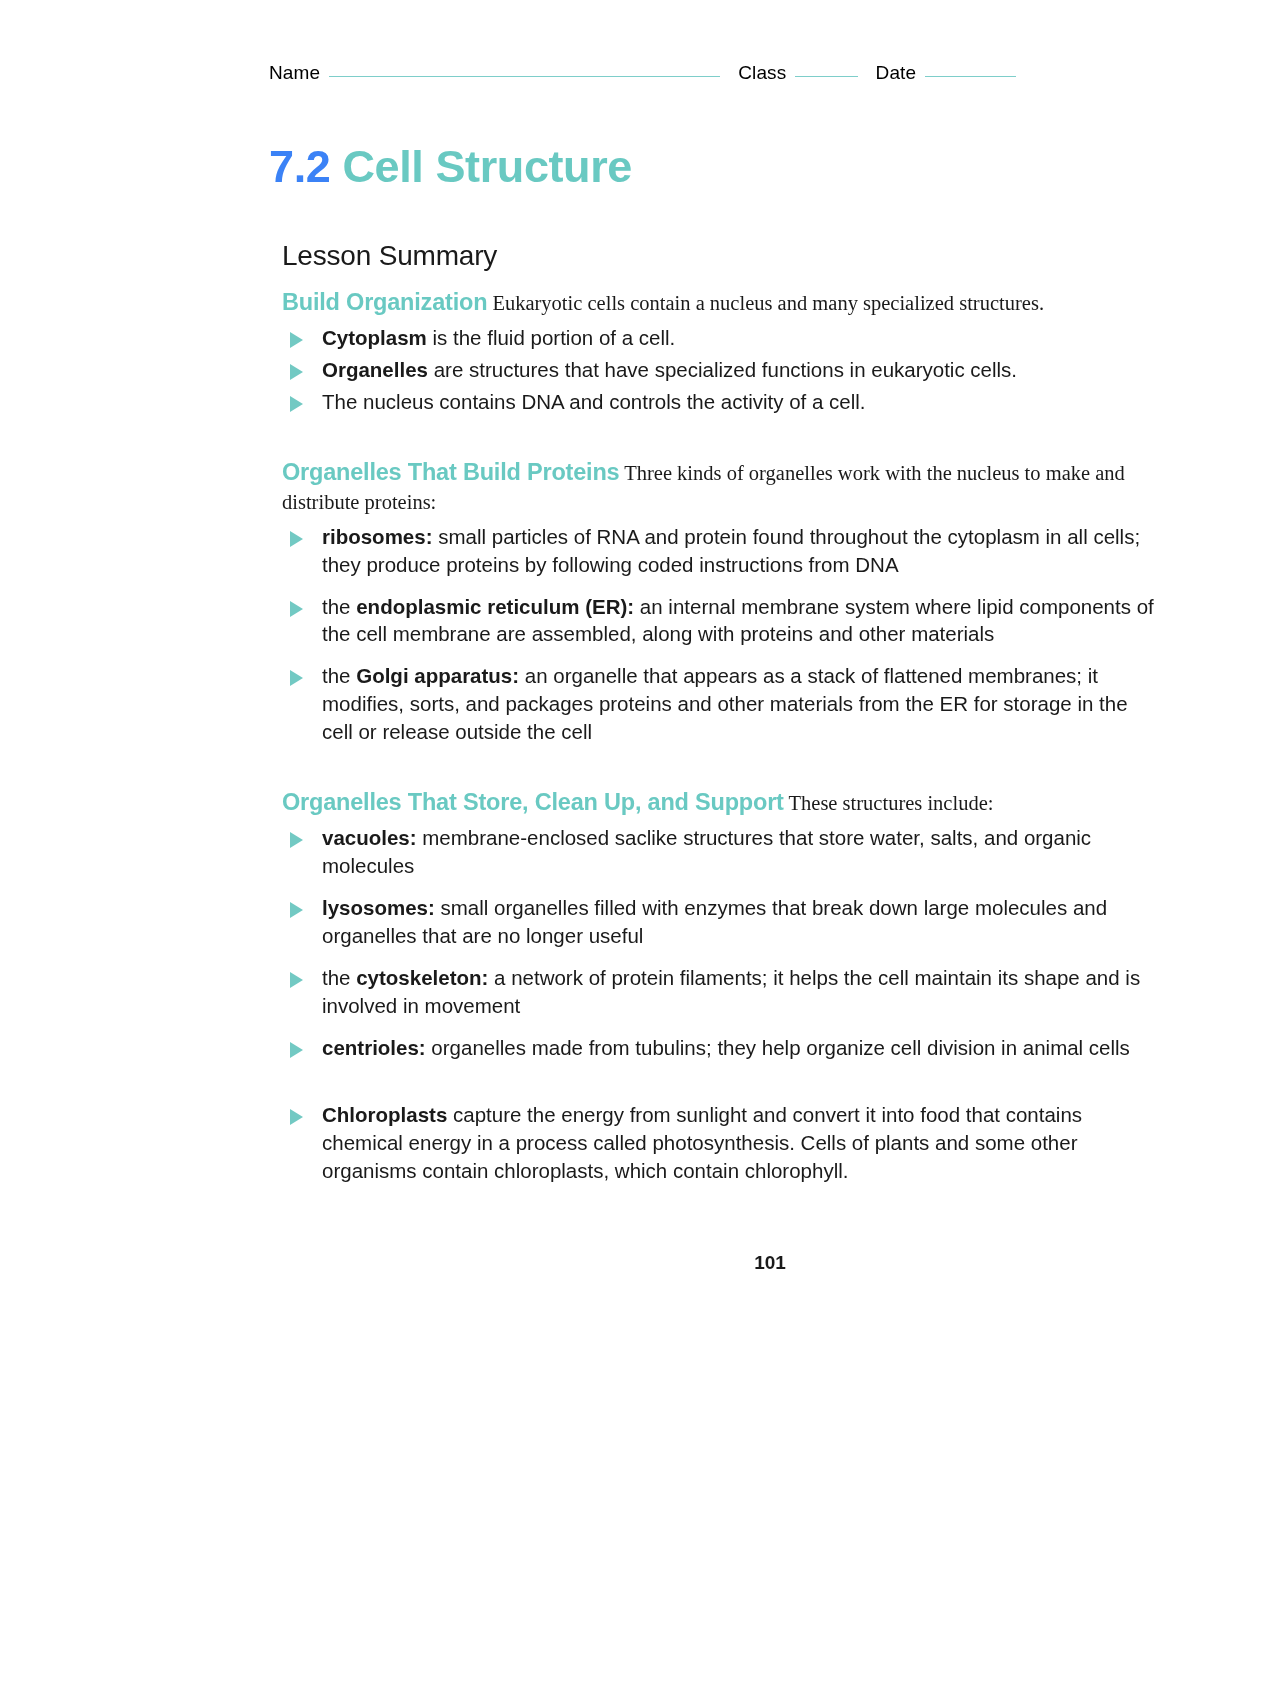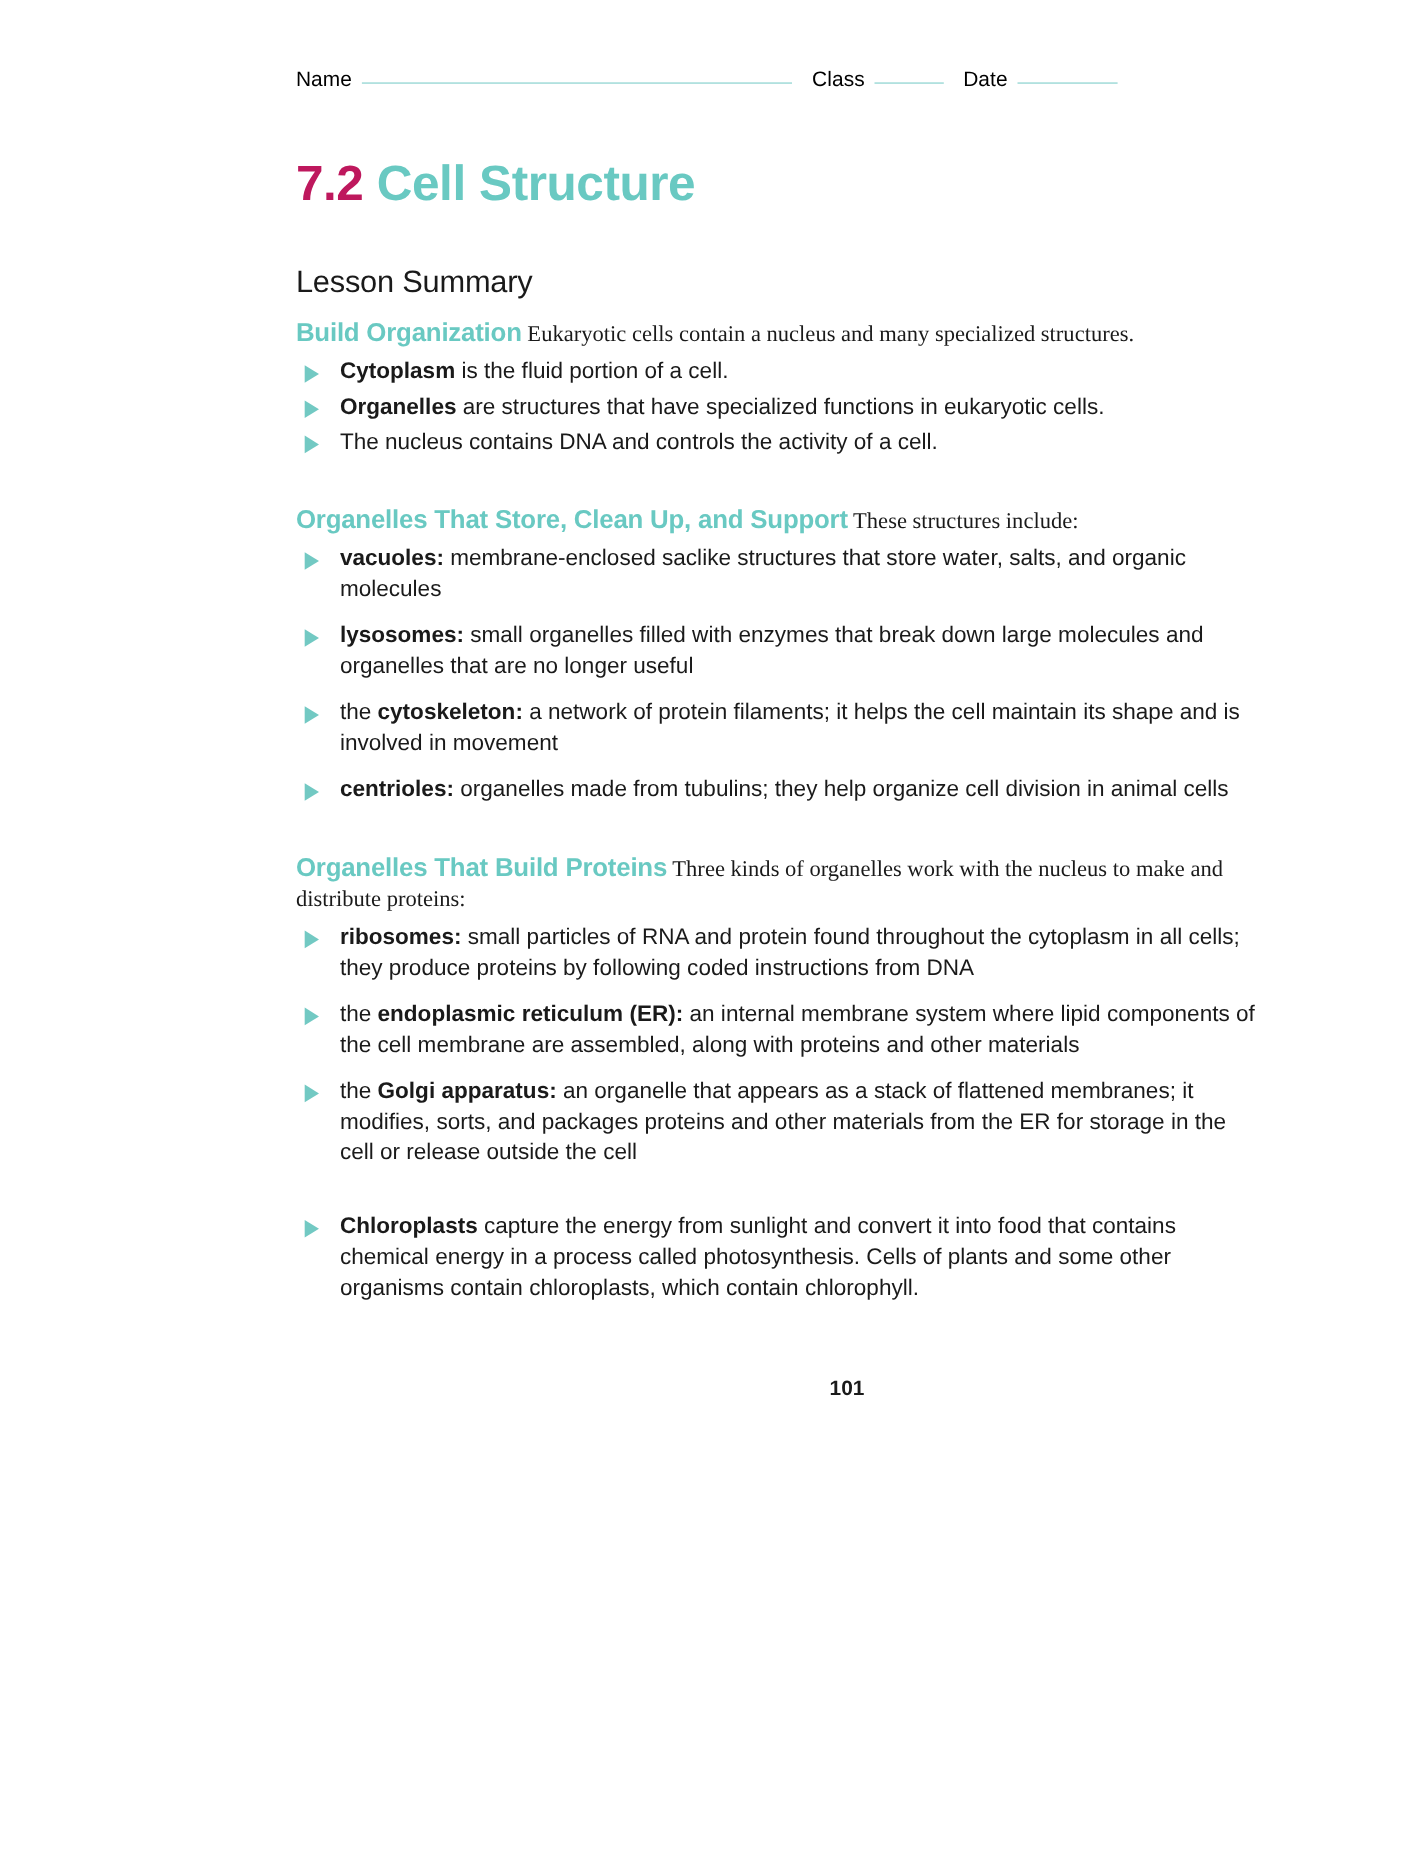--- a/index.html
+++ b/index.html
@@ -50,28 +50,28 @@
   .doc-title {
     position: absolute;
     top: 143px;
     left: 155px;
     font-family: "Liberation Sans", sans-serif;
     font-weight: bold;
     font-size: 45px;
     line-height: 1.05;
     letter-spacing: -0.4px;
   }
-  .title-num   { color: #be185d; }
+  .title-num   { color: #3b82f6; }
   .title-name  { color: #69c9c2; text-align: center; }
 
   
   .body {
     position: absolute;
     top: 240px;
-    left: 155px;
+    left: 168px;
     width: 872px;
   }
 
   h2.lesson-summary {
     font-family: "Liberation Sans", sans-serif;
     font-weight: normal;
     font-size: 28px;
     color: #1a1a1a;
     margin: 0 0 14px 0;
     letter-spacing: -0.2px;
@@ -180,20 +180,41 @@
         </li>
         <li>
           <span class="tri"></span>
           <span>The nucleus contains DNA and controls the activity of a cell.</span>
         </li>
       </ul>
     </div>
 
     <div class="section-block">
       <p class="section-intro">
+        <span class="runin">Organelles That Build Proteins</span>
+        <span>Three kinds of organelles work with the nucleus to make and distribute proteins:</span>
+      </p>
+      <ul class="tri-list loose">
+        <li>
+          <span class="tri"></span>
+          <span></span><span class="b">ribosomes:</span><span> small particles of RNA and protein found throughout the cytoplasm in all cells; they produce proteins by following coded instructions from DNA</span>
+        </li>
+        <li>
+          <span class="tri"></span>
+          <span>the </span><span class="b">endoplasmic reticulum (ER):</span><span> an internal membrane system where lipid components of the cell membrane are assembled, along with proteins and other materials</span>
+        </li>
+        <li>
+          <span class="tri"></span>
+          <span>the </span><span class="b">Golgi apparatus:</span><span> an organelle that appears as a stack of flattened membranes; it modifies, sorts, and packages proteins and other materials from the ER for storage in the cell or release outside the cell</span>
+        </li>
+      </ul>
+    </div>
+
+    <div class="section-block">
+      <p class="section-intro">
         <span class="runin">Organelles That Store, Clean Up, and Support</span>
         <span>These structures include:</span>
       </p>
       <ul class="tri-list loose">
         <li>
           <span class="tri"></span>
           <span></span><span class="b">vacuoles:</span><span> membrane-enclosed saclike structures that store water, salts, and organic molecules</span>
         </li>
         <li>
           <span class="tri"></span>
@@ -204,44 +225,23 @@
           <span>the </span><span class="b">cytoskeleton:</span><span> a network of protein filaments; it helps the cell maintain its shape and is involved in movement</span>
         </li>
         <li>
           <span class="tri"></span>
           <span></span><span class="b">centrioles:</span><span> organelles made from tubulins; they help organize cell division in animal cells</span>
         </li>
       </ul>
     </div>
 
     <div class="section-block">
-      <p class="section-intro">
-        <span class="runin">Organelles That Build Proteins</span>
-        <span>Three kinds of organelles work with the nucleus to make and distribute proteins:</span>
-      </p>
       <ul class="tri-list loose">
         <li>
           <span class="tri"></span>
-          <span></span><span class="b">ribosomes:</span><span> small particles of RNA and protein found throughout the cytoplasm in all cells; they produce proteins by following coded instructions from DNA</span>
-        </li>
-        <li>
-          <span class="tri"></span>
-          <span>the </span><span class="b">endoplasmic reticulum (ER):</span><span> an internal membrane system where lipid components of the cell membrane are assembled, along with proteins and other materials</span>
-        </li>
-        <li>
-          <span class="tri"></span>
-          <span>the </span><span class="b">Golgi apparatus:</span><span> an organelle that appears as a stack of flattened membranes; it modifies, sorts, and packages proteins and other materials from the ER for storage in the cell or release outside the cell</span>
-        </li>
-      </ul>
-    </div>
-
-    <div class="section-block">
-      <ul class="tri-list loose">
-        <li>
-          <span class="tri"></span>
           <span class="b">Chloroplasts</span><span> capture the energy from sunlight and convert it into food that contains chemical energy in a process called photosynthesis. Cells of plants and some other organisms contain chloroplasts, which contain chlorophyll.</span>
         </li>
       </ul>
     </div>
 
   </div>
 
   <div class="page-number">101</div>
 
 </div>

